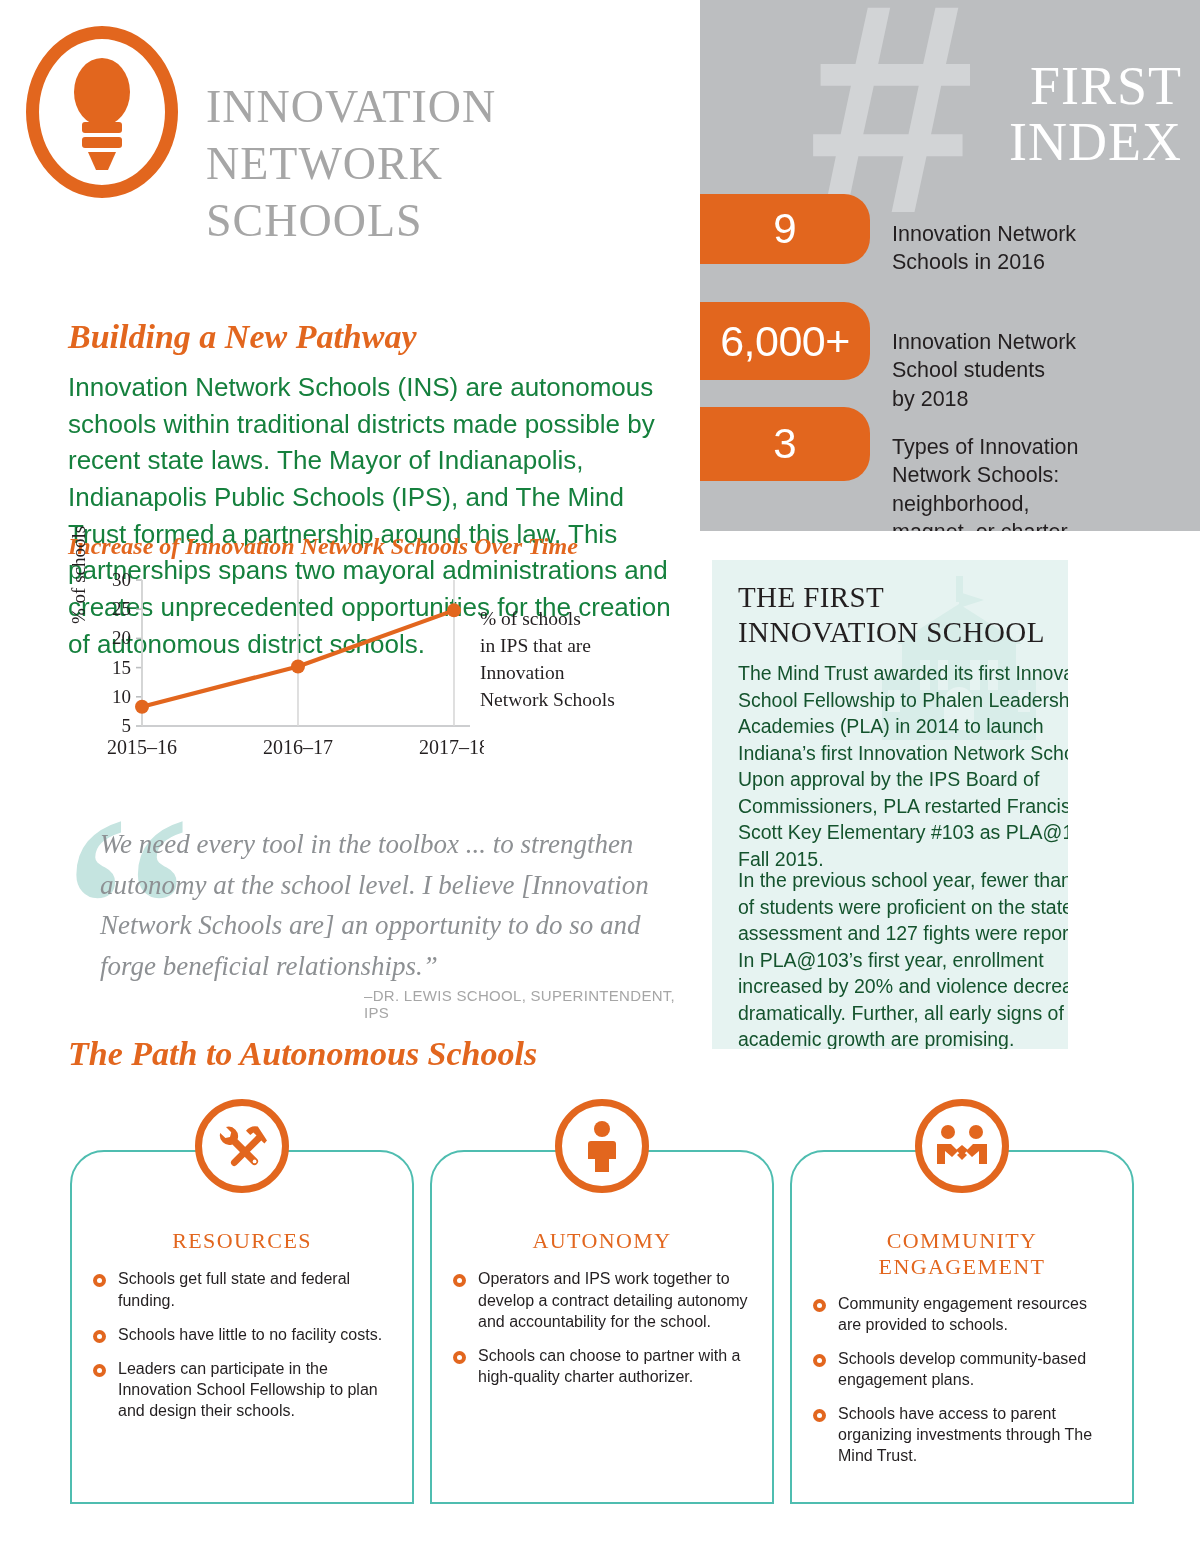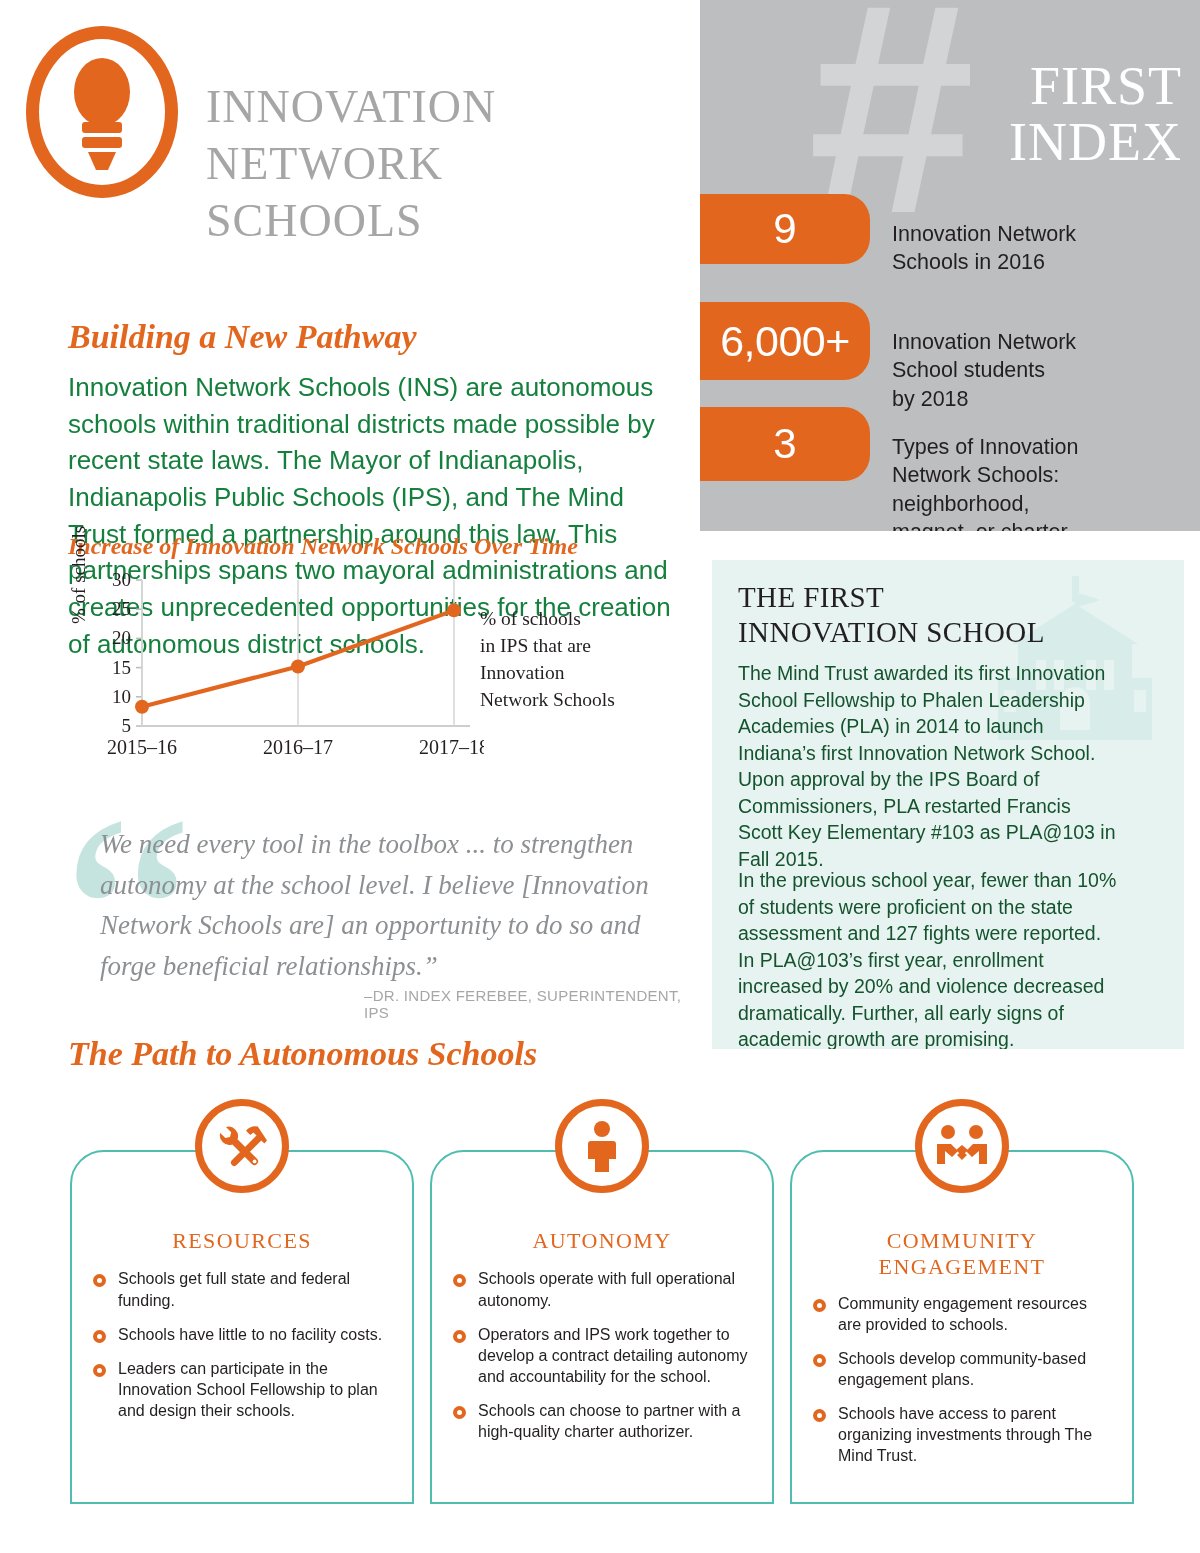--- a/index.html
+++ b/index.html
@@ -228,21 +228,21 @@
     font-size: 15px;
     letter-spacing: 0.3px;
     color: #A6A6A6;
   }
 
   
   .teal-box {
     position: absolute;
     left: 712px;
     top: 560px;
-    width: 472px;
+    width: 356px;
     height: 489px;
     background: #E6F3F1;
     overflow: hidden;
   }
   .school-watermark {
     position: absolute;
     right: 16px;
     top: 10px;
     width: 180px;
     height: 210px;
@@ -438,21 +438,21 @@
     </svg>
     <div class="chart-legend prewrap" style="white-space: pre-line;">% of schools
 in IPS that are
 Innovation
 Network Schools</div>
   </div>
 
   <div class="quote-wrap">
     <div class="quote-mark">“</div>
     <div class="quote-text">We need every tool in the toolbox ... to strengthen autonomy at the school level. I believe [Innovation Network Schools are] an opportunity to do so and forge beneficial relationships.”</div>
-    <div class="quote-attr">–DR. INDEX FEREBEE, SUPERINTENDENT, IPS</div>
+    <div class="quote-attr">–DR. LEWIS SCHOOL, SUPERINTENDENT, IPS</div>
   </div>
 
   <div class="teal-box">
     <svg class="school-watermark" viewBox="0 0 180 210">
       <g fill="#D8EDE9">
         <rect x="84" y="6" width="7" height="26"></rect>
         <path d="M87 22 L112 30 L87 38 Z"></path>
         <path d="M87 34 L150 74 L24 74 Z"></path>
         <rect x="30" y="74" width="114" height="86"></rect>
         <rect x="10" y="108" width="24" height="52"></rect>
@@ -506,21 +506,20 @@
       <div class="card-icon">
         <svg width="46" height="52" viewBox="0 0 46 52">
           <g fill="#E2661E">
             <circle cx="23" cy="9" r="8"></circle>
             <path d="M12 21 h22 a3 3 0 0 1 3 3 v15 h-7 v13 h-14 v-13 h-7 v-15 a3 3 0 0 1 3 -3 z"></path>
           </g>
         </svg>
       </div>
       <div class="card-title">AUTONOMY</div>
       <ul>
-        <li><span class="bullet-dot"></span><span>Schools operate with full operational autonomy.</span></li>
         <li><span class="bullet-dot"></span><span>Operators and IPS work together to develop a contract detailing autonomy and accountability for the school.</span></li>
         <li><span class="bullet-dot"></span><span>Schools can choose to partner with a high-quality charter authorizer.</span></li>
       </ul>
     </div>
 
     <div class="card" id="card-2">
       <div class="card-icon">
         <svg width="54" height="44" viewBox="0 0 54 44">
           <g fill="#E2661E">
             <circle cx="13" cy="8" r="7"></circle>

